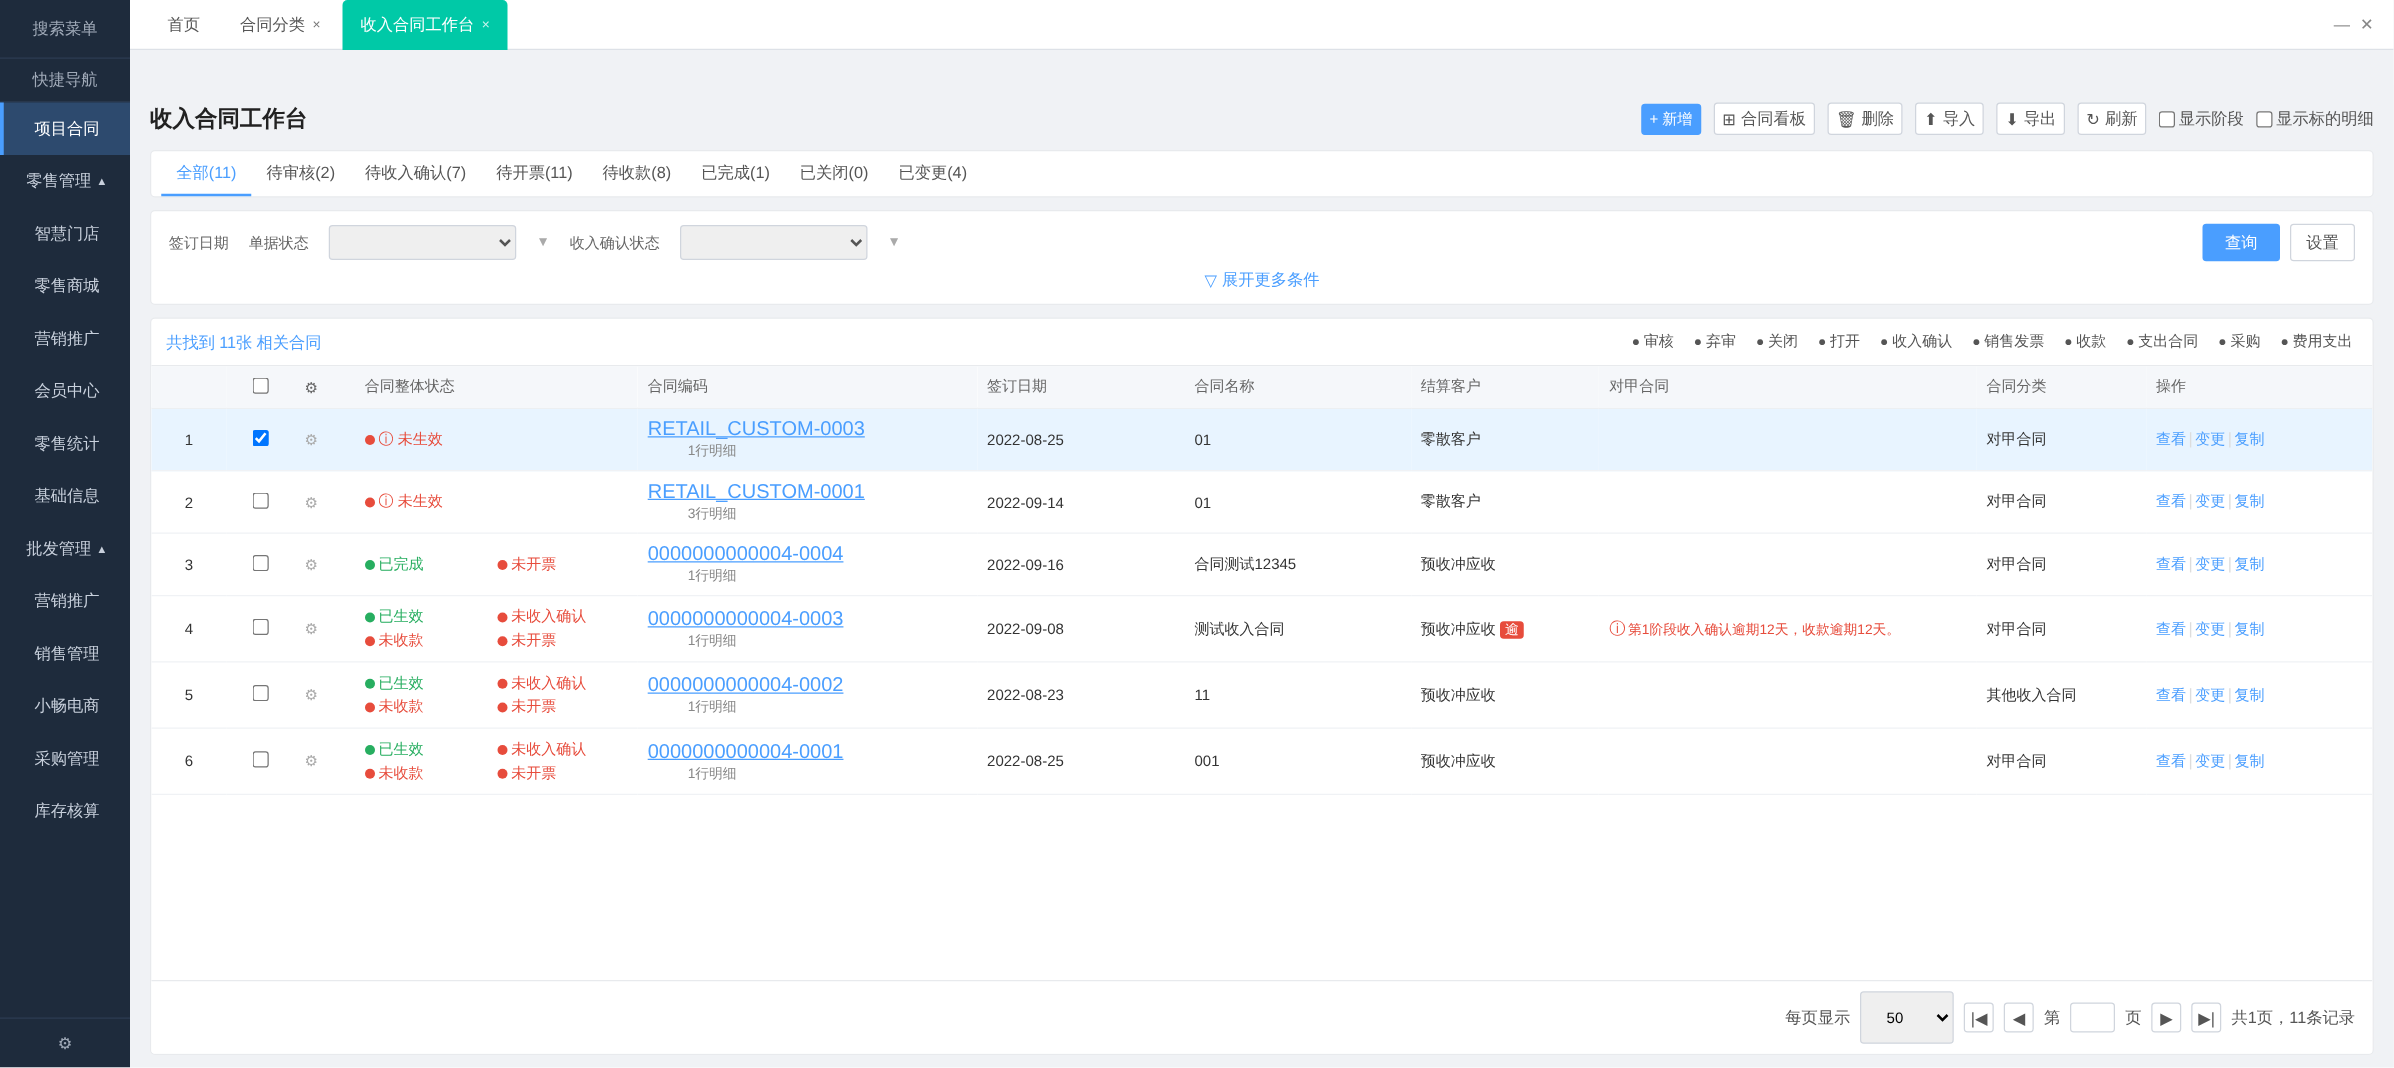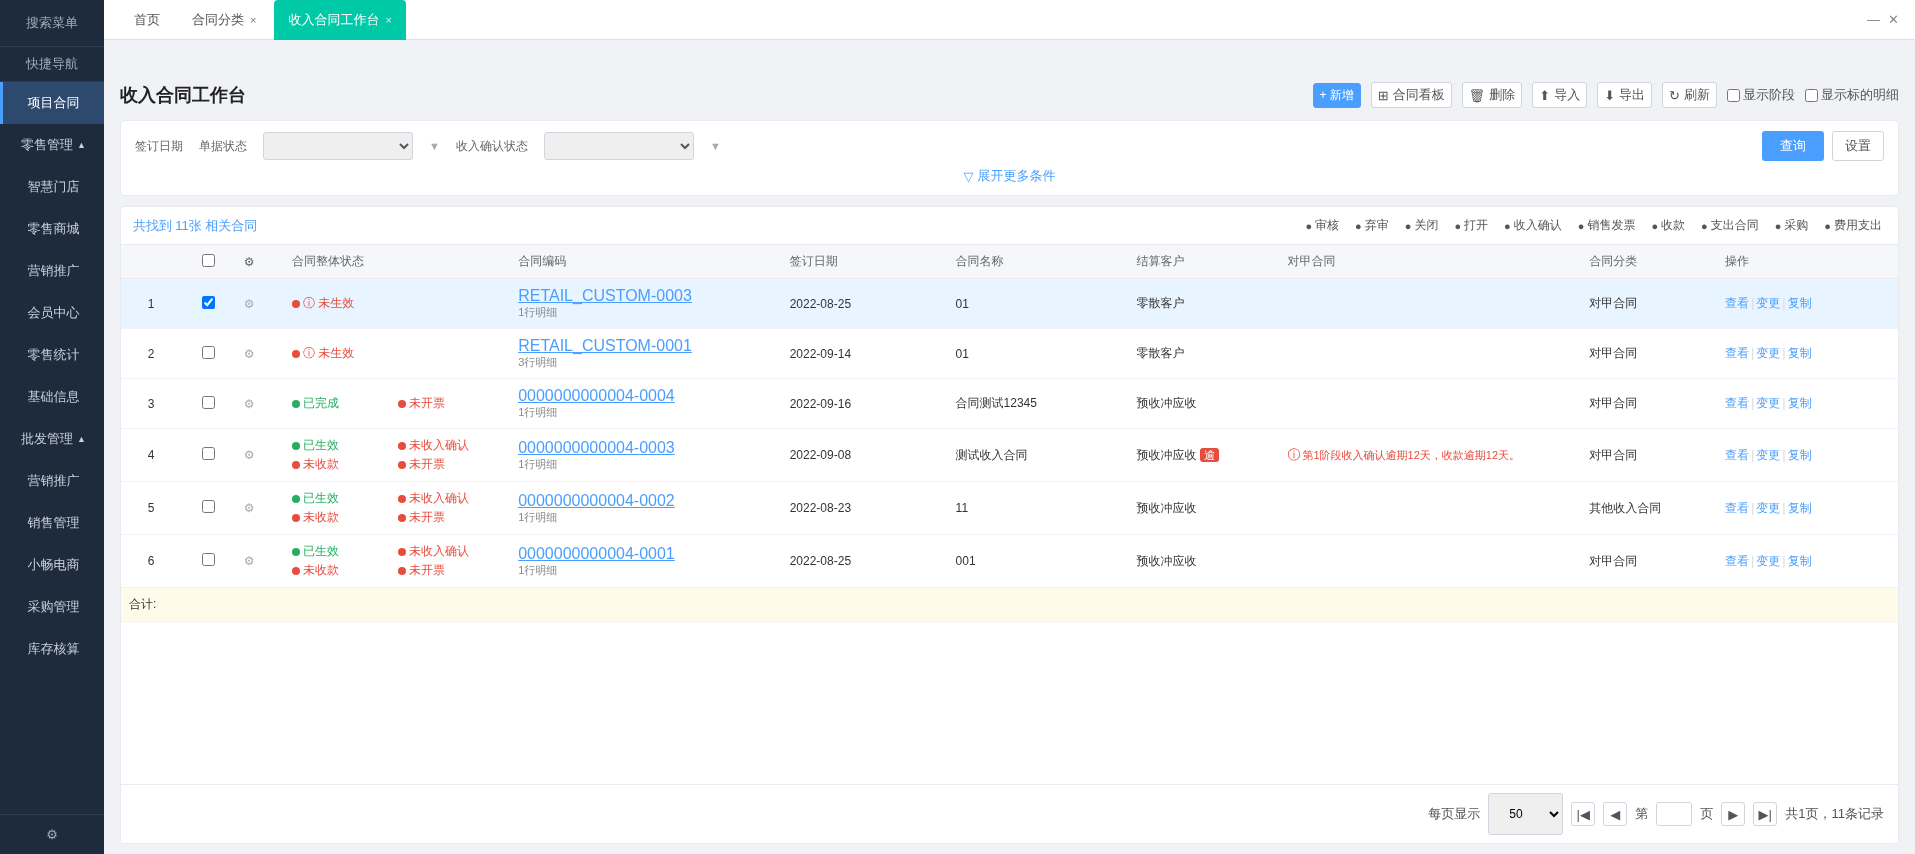--- a/index.html
+++ b/index.html
@@ -80,21 +80,21 @@
     .col-action { width: 120px; }
 
     .status-tag { display: inline-flex; align-items: center; gap: 3px; font-size: 12px; }
     .status-tag.red { color: #e74c3c; }
     .status-tag.green { color: #27ae60; }
     .status-dot { width: 8px; height: 8px; border-radius: 50%; display: inline-block; }
     .status-dot.red { background: #e74c3c; }
     .status-dot.green { background: #27ae60; }
 
     .link { color: #4a9eff; cursor: pointer; text-decoration: underline; font-size: 16px; }
-    .sub-text { font-size: 11px; color: #888; }
+    .sub-text { font-size: 11px; color: #888; margin-left: 32px; }
 
     .op-btn { color: #4a9eff; cursor: pointer; font-size: 12px; }
     .op-sep { color: #ddd; margin: 0 2px; }
 
     .error-msg { color: #e74c3c; font-size: 11px; }
     .error-icon { color: #e74c3c; margin-right: 2px; }
 
     
     .table-footer { border-top: 1px solid #e8eaed; padding: 8px 14px; display: flex; align-items: center; justify-content: flex-end; gap: 8px; font-size: 12px; color: #555; background: #fff; }
     .page-size-select { height: 42px; border: 1px solid #d0d5dd; border-radius: 3px; padding: 0 16px; font-size: 12px; }
@@ -182,20 +182,30 @@
           <input type="checkbox" style="">
           <span>显示阶段</span>
         </label>
         <label class="toolbar-checkbox">
           <input type="checkbox" style="">
           <span>显示标的明细</span>
         </label>
       </div>
     </div>
 
+    <div class="status-tabs" id="status-tabs-container">
+        <div class="status-tab active">全部(11)</div>
+        <div class="status-tab">待审核(2)</div>
+        <div class="status-tab">待收入确认(7)</div>
+        <div class="status-tab">待开票(11)</div>
+        <div class="status-tab">待收款(8)</div>
+        <div class="status-tab">已完成(1)</div>
+        <div class="status-tab">已关闭(0)</div>
+        <div class="status-tab">已变更(4)</div>
+      </div>
 
     <div class="filter-area">
       <div class="filter-row">
         <span class="filter-label">签订日期</span>
         <span class="filter-label">单据状态</span>
         <select class="filter-select">
           <option value=""></option>
         </select>
         <span style="color:#aaa;font-size:11px;">▼</span>
         <span class="filter-label">收入确认状态</span>
@@ -348,23 +358,20 @@
                   </div>
                 </td>
                 <td class="col-code"><a class="link">0000000000004-0001</a><br><span class="sub-text">1行明细</span></td>
                 <td class="col-date">2022-08-25</td>
                 <td class="col-name">001</td>
                 <td class="col-customer">预收冲应收</td>
                 <td class="col-error"></td>
                 <td class="col-type">对甲合同</td>
                 <td class="col-action"><span class="op-btn">查看</span><span class="op-sep">|</span><span class="op-btn">变更</span><span class="op-sep">|</span><span class="op-btn">复制</span></td>
               </tr>
-              <tr class="summary-row">
-                <td colspan="11">合计:</td>
-              </tr>
             </tbody>
         </table>
       </div>
 
       <div class="table-footer">
         <span>每页显示</span>
         <select class="page-size-select" id="page-size-select"><option value="10">10</option><option value="20">20</option><option value="50" selected="">50</option><option value="100">100</option></select>
         <button class="page-btn">|◀</button>
         <button class="page-btn">◀</button>
         <span>第</span>

